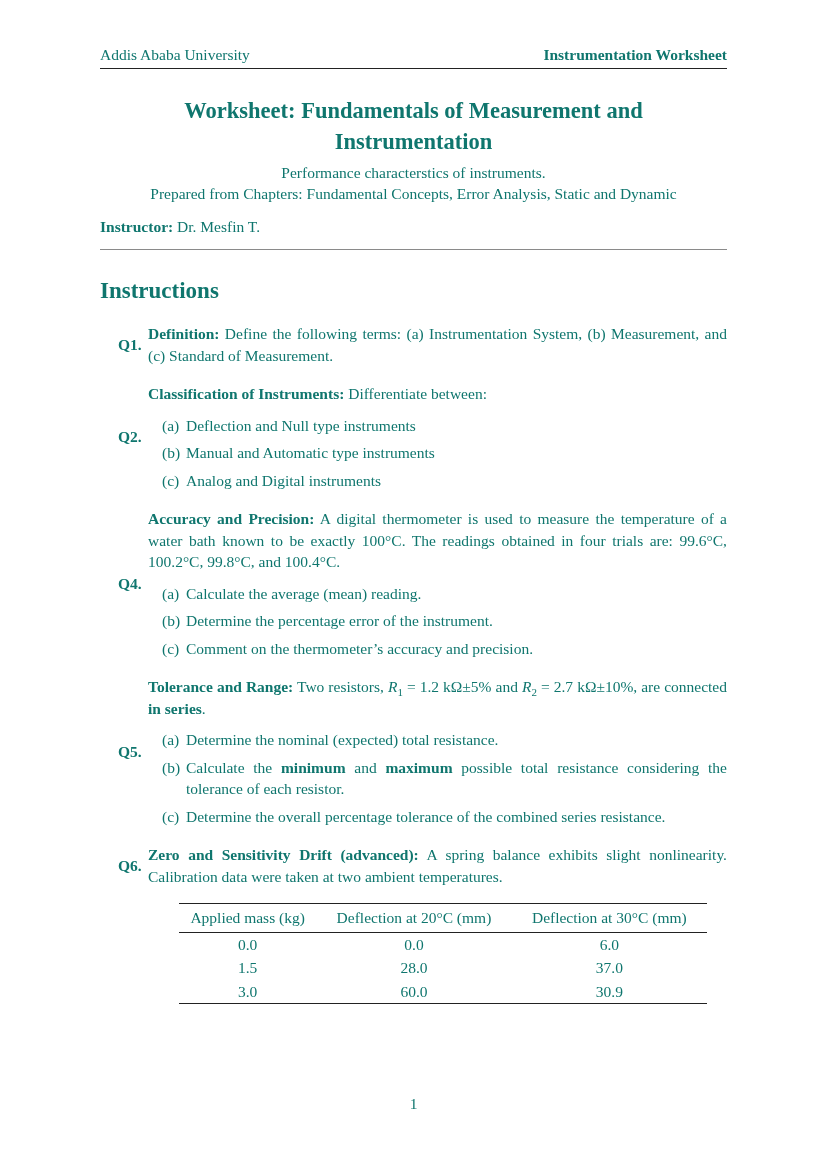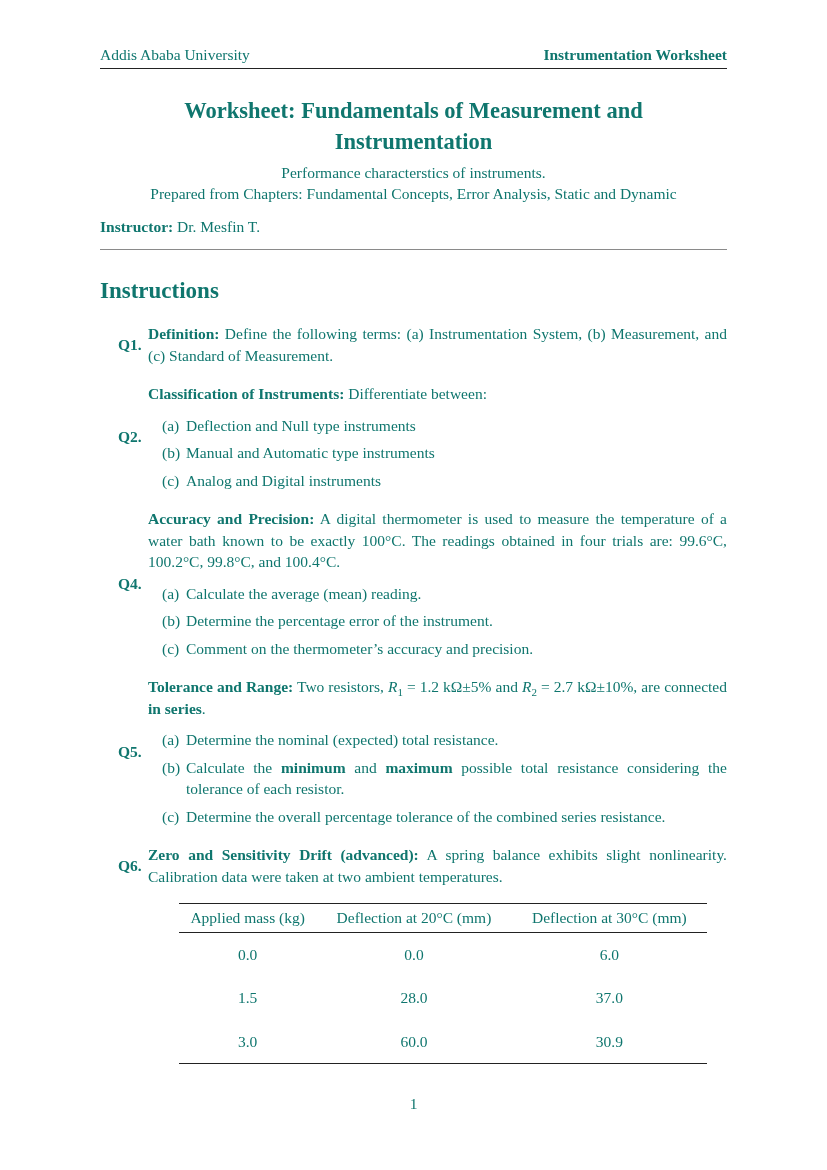--- a/index.html
+++ b/index.html
@@ -63,21 +63,21 @@
   
   .table-wrap { margin:16px 0 0 79px; width:528px; }
   table.cal { width:100%; border-collapse:collapse; font-size:15.5px; }
   table.cal th {
     font-weight:normal; 
     padding:3px 6px;
     border-top:1.5px solid #222;
     border-bottom:1.5px solid #222;
     white-space:nowrap;
   }
-  table.cal td { text-align:center; padding:11px 6px; }
+  table.cal td { text-align:center; padding:1px 6px; }
   table.cal tbody tr.last td { border-bottom:1.5px solid #222; }
   
   .pagenum {
     position:absolute; left:0; right:0; bottom:56px;
     text-align:center; line-height:21px;
   }
 </style>
 </head>
 <body>
 

